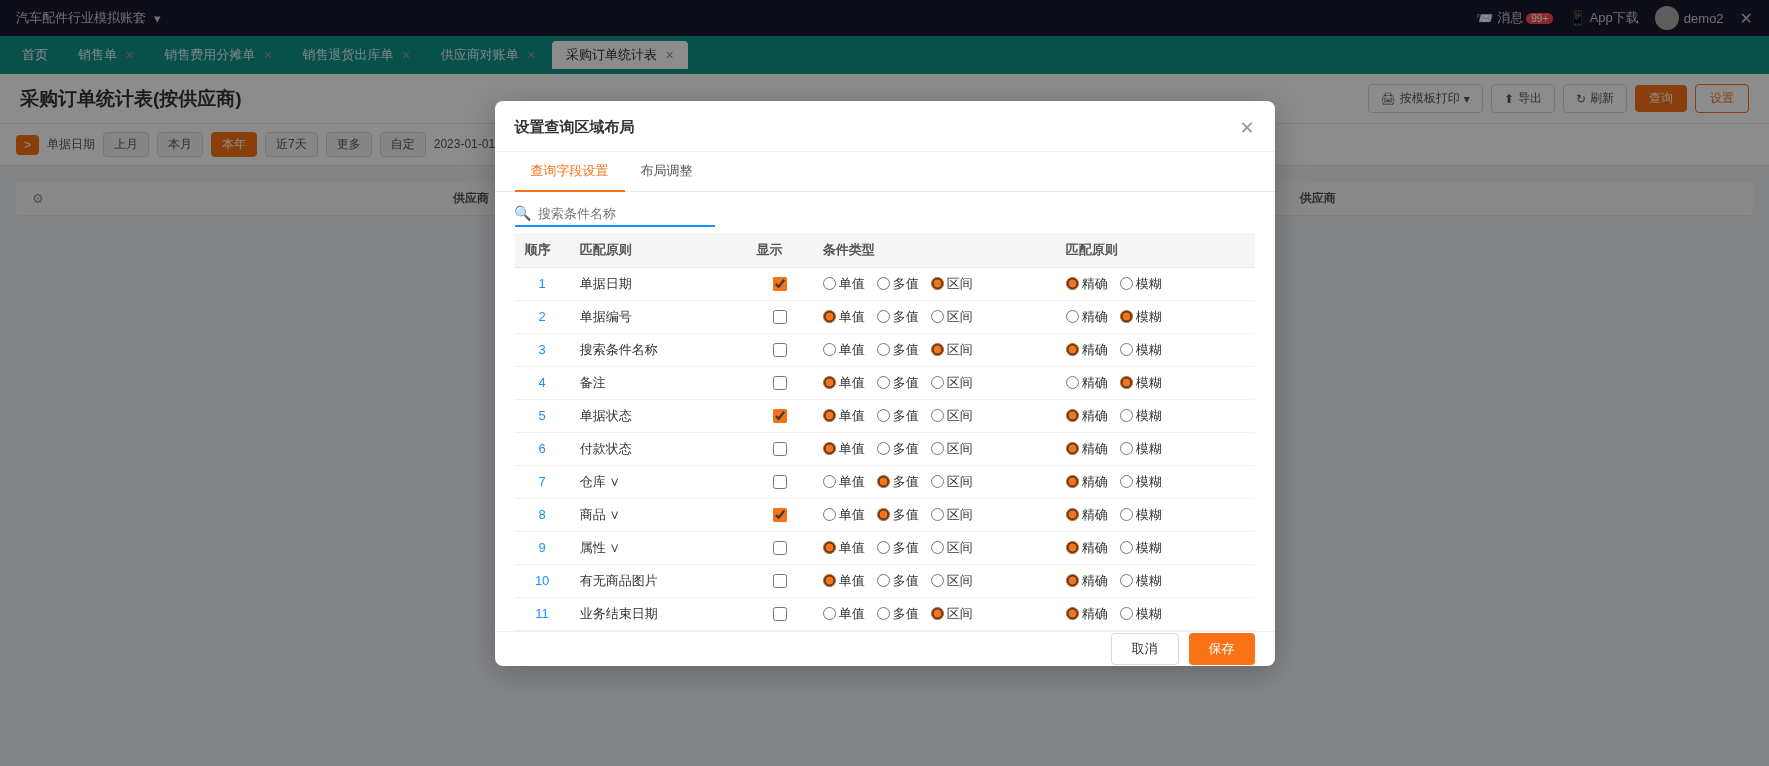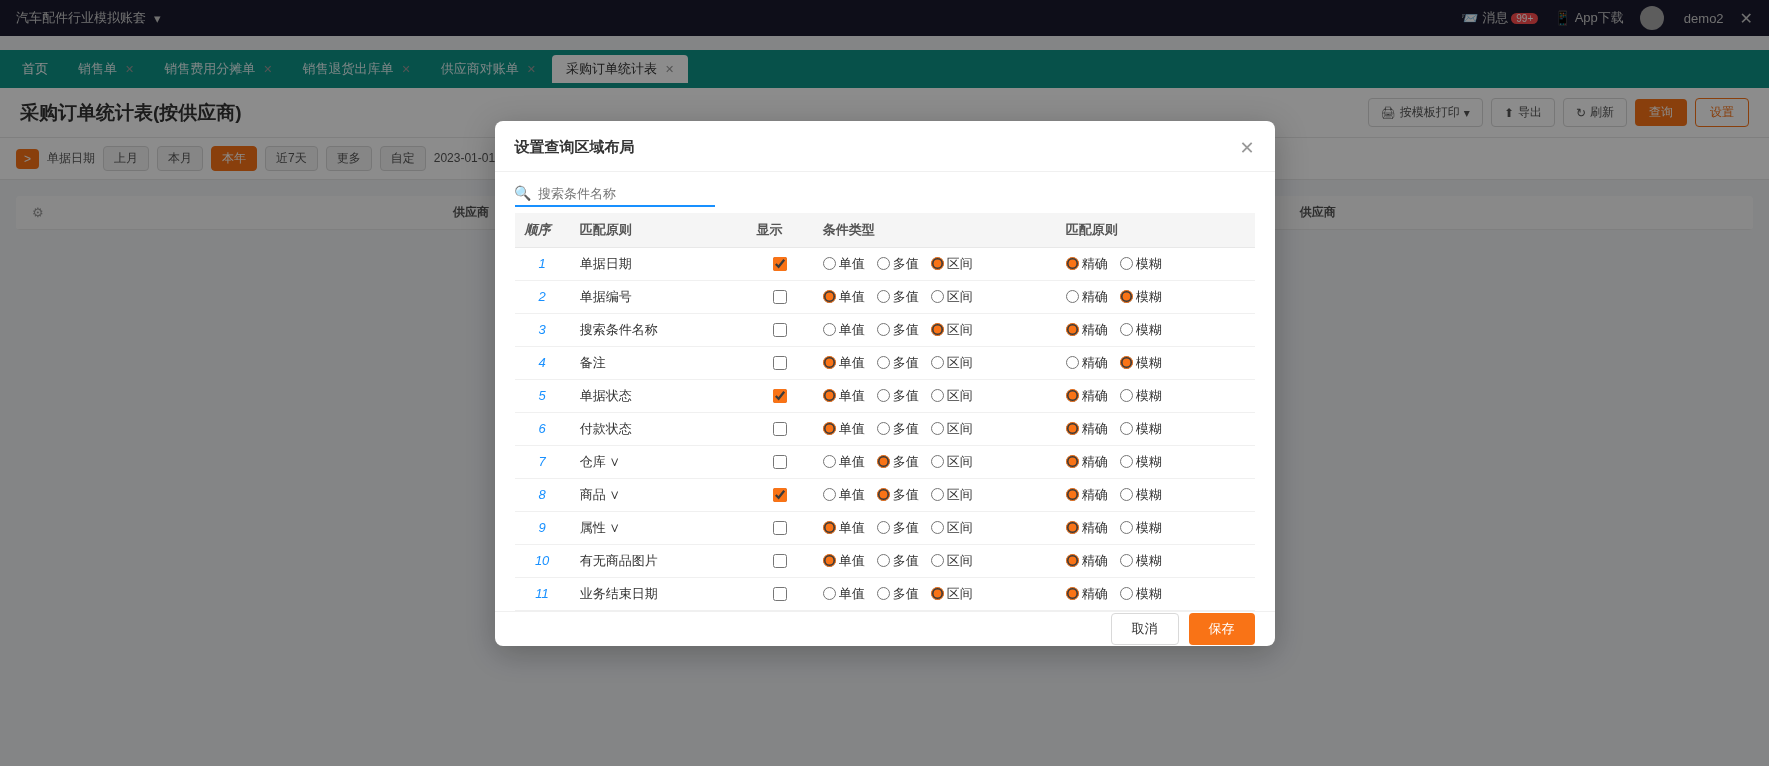--- a/index.html
+++ b/index.html
@@ -23,21 +23,20 @@
     .top-bar-close { color: #ccc; font-size: 16px; cursor: pointer; }
 
     
     .nav-tabs {
       background: #0d9488;
       height: 38px;
       display: flex;
       align-items: center;
       padding: 0 8px;
       gap: 2px;
-      margin-top: 14px;
     }
     .nav-tab {
       padding: 5px 14px;
       color: #e0f2f1;
       font-size: 13px;
       cursor: pointer;
       border-radius: 4px 4px 0 0;
       display: flex;
       align-items: center;
       gap: 4px;
@@ -185,21 +184,21 @@
       top: 0;
       z-index: 1;
     }
     .dialog-table td {
       padding: 7px 10px;
       border-bottom: 1px solid #f0f0f0;
       color: #333;
       vertical-align: middle;
     }
 
-    .col-order { width: 50px; text-align: center; font-style: italic; }
+    .col-order { width: 50px; text-align: center; }
     .col-name { width: 160px; }
     .col-show { width: 60px; text-align: center; }
     .col-type { width: 220px; }
     .col-match { width: 180px; }
 
     .order-num { color: #1890ff; font-weight: 500; }
 
     
     .radio-group { display: flex; align-items: center; gap: 12px; }
     .radio-item { display: flex; align-items: center; gap: 3px; cursor: pointer; }
@@ -257,21 +256,21 @@
     <div class="top-bar-right">
       <span style="display:flex;align-items:center;gap:3px;cursor:pointer">
         <span style="font-size:14px">📨</span>
         <span>消息</span>
         <span class="badge">99+</span>
       </span>
       <span style="display:flex;align-items:center;gap:3px;cursor:pointer">
         <span style="font-size:14px">📱</span>
         <span>App下载</span>
       </span>
-      <span style="display:flex;align-items:center;gap:20px;cursor:pointer">
+      <span style="display:flex;align-items:center;gap:5px;cursor:pointer">
         <span style="width:24px;height:24px;border-radius:50%;background:#aaa;display:inline-block;"></span>
         <span>demo2</span>
       </span>
       <span class="top-bar-close">✕</span>
     </div>
   </div>
 
   <div class="nav-tabs">
     <span class="nav-tab nav-tab-home">首页</span>
     <span class="nav-tab">
@@ -342,20 +341,24 @@
 </div>
 
 <div class="overlay">
   <div class="dialog">
 
     <div class="dialog-header">
       <span class="dialog-title">设置查询区域布局</span>
       <button class="dialog-close">✕</button>
     </div>
 
+    <div class="dialog-tabs">
+      <div class="dialog-tab active">查询字段设置</div>
+      <div class="dialog-tab">布局调整</div>
+    </div>
 
     <div class="dialog-search">
       <div class="search-input-wrap">
         <span class="search-icon">🔍</span>
         <input type="text" placeholder="搜索条件名称" style="">
       </div>
     </div>
 
     <div class="dialog-table-wrap">
       <table class="dialog-table">

